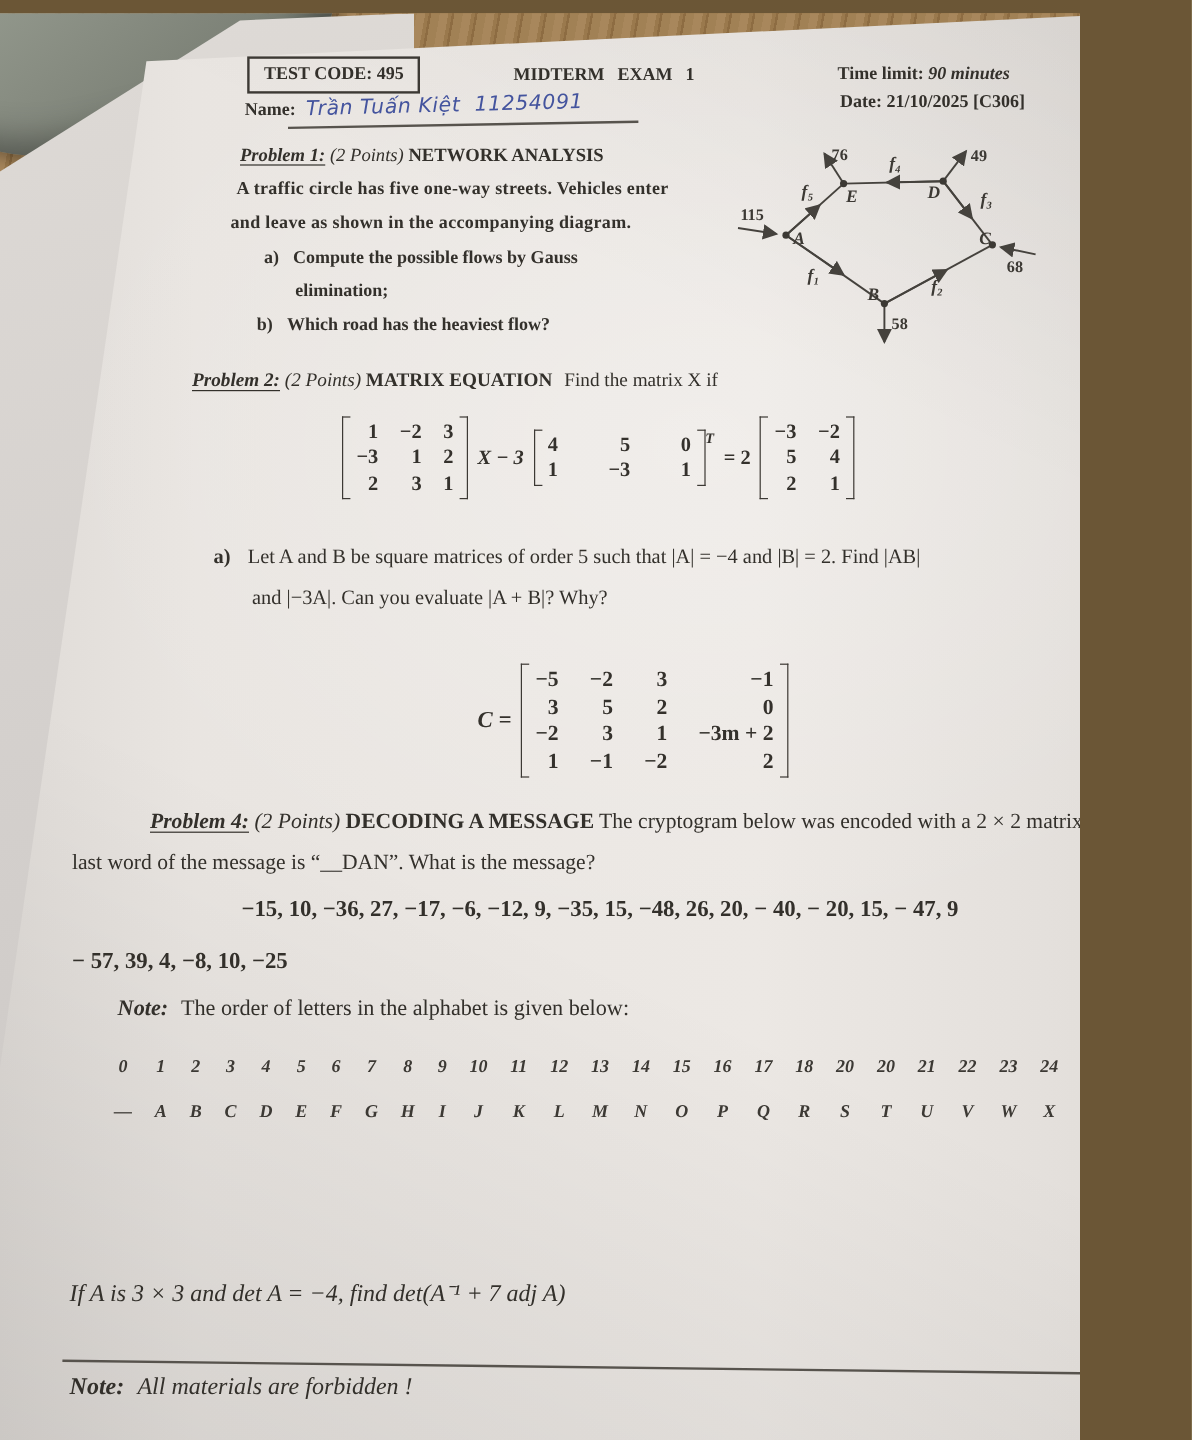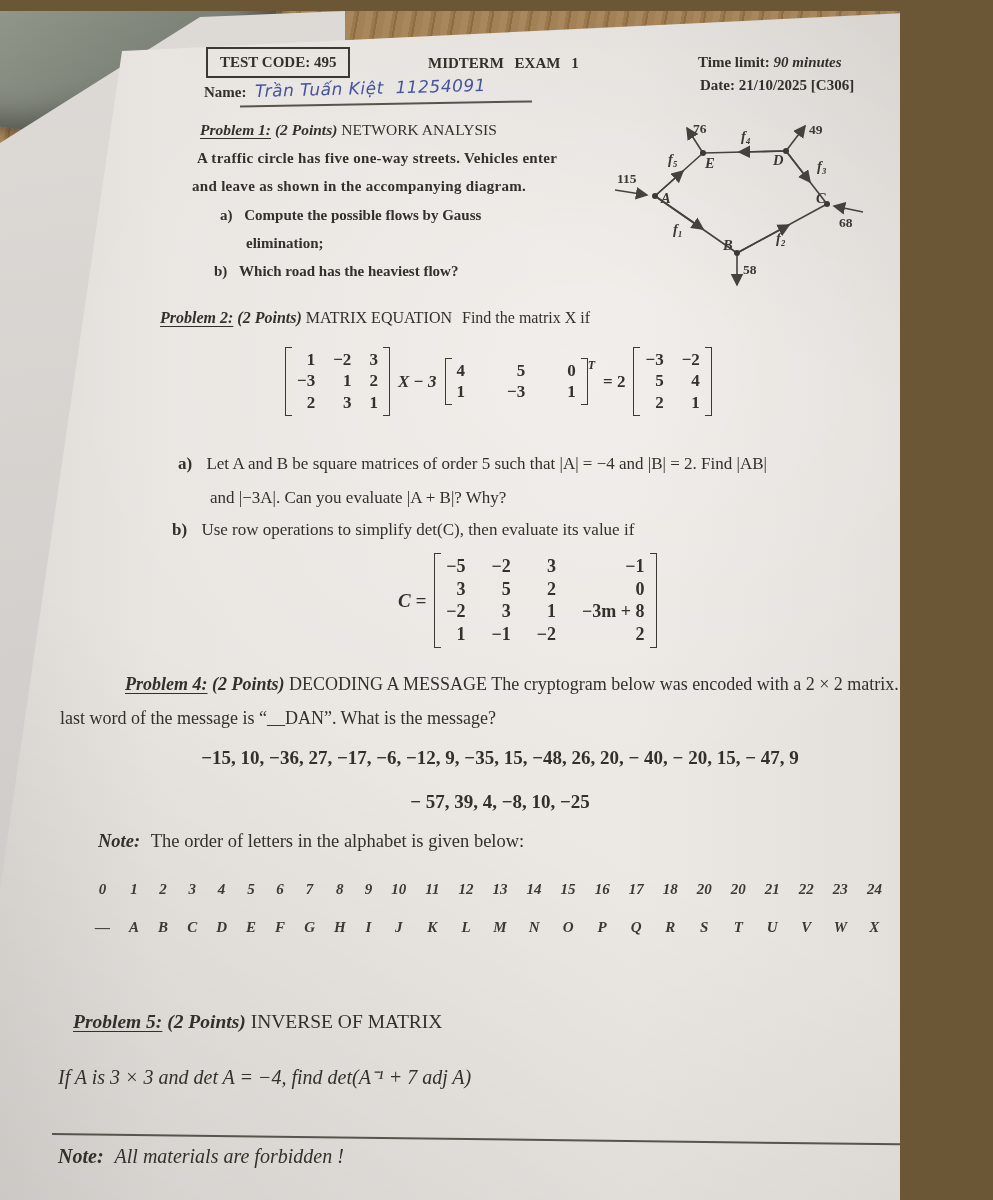--- a/index.html
+++ b/index.html
@@ -24,22 +24,22 @@
     background:
       radial-gradient(ellipse 900px 700px at 65% 30%, rgba(255,255,255,.26), rgba(255,255,255,0) 60%),
       linear-gradient(205deg, rgba(0,0,0,.05) 0%, rgba(0,0,0,0) 25%, rgba(0,0,0,0) 60%, rgba(0,0,0,.09) 100%),
       linear-gradient(90deg,#dfdbd7 0%,#e9e5e1 18%,#ece8e4 70%,#e3dfdb 100%);
     clip-path:polygon(122px 40px,948px 0px,993px 618px,993px 1200px,0px 1200px,0px 878px);
     filter:drop-shadow(3px 4px 8px rgba(0,0,0,.35));}
   .content{position:absolute;inset:0;}
   .abs{position:absolute;}
   .b{font-weight:bold;} .i{font-style:italic;}
   .head-part{font-weight:bold;font-style:italic;text-decoration:underline;text-underline-offset:3px;}
-  .head-pts{font-weight:bold;font-style:italic;}
-  .head-title{font-weight:normal;}
+  .head-pts{font-weight:normal;font-style:italic;}
+  .head-title{font-weight:bold;}
   .hand{font-family:"DejaVu Sans",sans-serif;font-style:italic;color:#44549e;white-space:pre;
     transform:rotate(-1.5deg);letter-spacing:.5px;}
   .rule{position:absolute;background:#57534d;height:2px;}
   
   .matrix{display:inline-grid;grid-template-columns:repeat(var(--cols),auto);
     column-gap:18px;row-gap:1px;padding:5px 12px;position:relative;
     font-weight:bold;line-height:1.2;}
   .matrix .mcell{text-align:right;}
   .matrix::before,.matrix::after{content:"";position:absolute;top:2px;bottom:2px;width:6px;
     border:1.8px solid #3c3934;}
@@ -185,55 +185,51 @@
           <span class="mcell">2</span>
           <span class="mcell">1</span>
         </span>
     </div>
 
     <div class="abs" style="left:178px;top:443px;font-size:17px;">
       <span class="b">a)</span>
       <span style="margin-left:10px;">Let A and B be square matrices of order 5 such that |A| = −4 and |B| = 2. Find |AB|</span>
     </div>
     <div class="abs" style="left:210px;top:477px;font-size:17px;">and |−3A|. Can you evaluate |A + B|? Why?</div>
-    <div class="abs" style="left:172px;top:509px;font-size:17px;">
-      <span class="b">b)</span>
-      <span style="margin-left:10px;">Use row operations to simplify det(C), then evaluate its value if</span>
-    </div>
     <div class="abs eqline" style="left:398px;top:540px;">
       <span class="b i" style="font-size:19px;">C =</span>
       <span class="matrix" style="font-size: 18px; column-gap: 26px; --cols: 4;">
           <span class="mcell">−5</span>
           <span class="mcell">−2</span>
           <span class="mcell">3</span>
           <span class="mcell">−1</span>
           <span class="mcell">3</span>
           <span class="mcell">5</span>
           <span class="mcell">2</span>
           <span class="mcell">0</span>
           <span class="mcell">−2</span>
           <span class="mcell">3</span>
           <span class="mcell">1</span>
-          <span class="mcell">−3m + 8</span>
+          <span class="mcell">−3m + 2</span>
           <span class="mcell">1</span>
           <span class="mcell">−1</span>
           <span class="mcell">−2</span>
           <span class="mcell">2</span>
         </span>
     </div>
 
     <div class="abs" style="left:60px;top:656px;width:890px;font-size:18px;line-height:34px;text-indent:65px;">
       <span class="head-part">Problem 4:</span>
       <span class="head-pts">(2 Points)</span>
       <span class="head-title">DECODING A MESSAGE</span>
       <span>The cryptogram below was encoded with a</span>
       <span>2 × 2 matrix. The last word of the message is “__DAN”. What is the message?</span>
     </div>
     <div class="abs" style="left:60px;top:736px;width:880px;text-align:center;font-size:19px;font-weight:600;">−15, 10, −36, 27, −17, −6, −12, 9, −35, 15, −48, 26, 20, − 40, − 20, 15, − 47, 9</div>
-    <div class="abs" style="left:60px;top:780px;width:880px;text-align:center;font-size:19px;font-weight:600;">− 57, 39, 4, −8, 10, −25</div>
+    <div class="abs" style="left:60px;top:780px;width:880px;text-align:left;font-size:19px;font-weight:600;">− 57, 39, 4, −8, 10, −25</div>
     <div class="abs" style="left:98px;top:820px;font-size:18.5px;">
       <span class="b i">Note:</span>
       <span style="margin-left:6px;">The order of letters in the alphabet is given below:</span>
     </div>
 
     <div class="abs alpha-wrap" style="left:95px;top:870px;width:855px;">
         <div class="alpha-col">
           <span>0</span>
           <span>—</span>
         </div>
@@ -336,25 +332,20 @@
         <div class="alpha-col">
           <span>25</span>
           <span>Y</span>
         </div>
         <div class="alpha-col">
           <span>26</span>
           <span>Z</span>
         </div>
       </div>
 
-    <div class="abs" style="left:73px;top:1000px;font-size:19.5px;">
-      <span class="head-part">Problem 5:</span>
-      <span class="head-pts">(2 Points)</span>
-      <span class="head-title">INVERSE OF MATRIX</span>
-    </div>
     <div class="abs i" style="left:58px;top:1052px;font-size:20px;">If A is 3 × 3 and det A = −4, find det(A⁻¹ + 7 adj A)</div>
 
     <div class="rule" style="left:52px;top:1122px;width:925px;transform:rotate(0.7deg);transform-origin:left center;"></div>
     <div class="abs" style="left:58px;top:1134px;font-size:20px;">
       <span class="b i">Note:</span>
       <span class="i" style="margin-left:6px;">All materials are forbidden !</span>
     </div>
 
     <div class="ink-mark" style="left:934px;top:1014px;"></div>
   </div>

